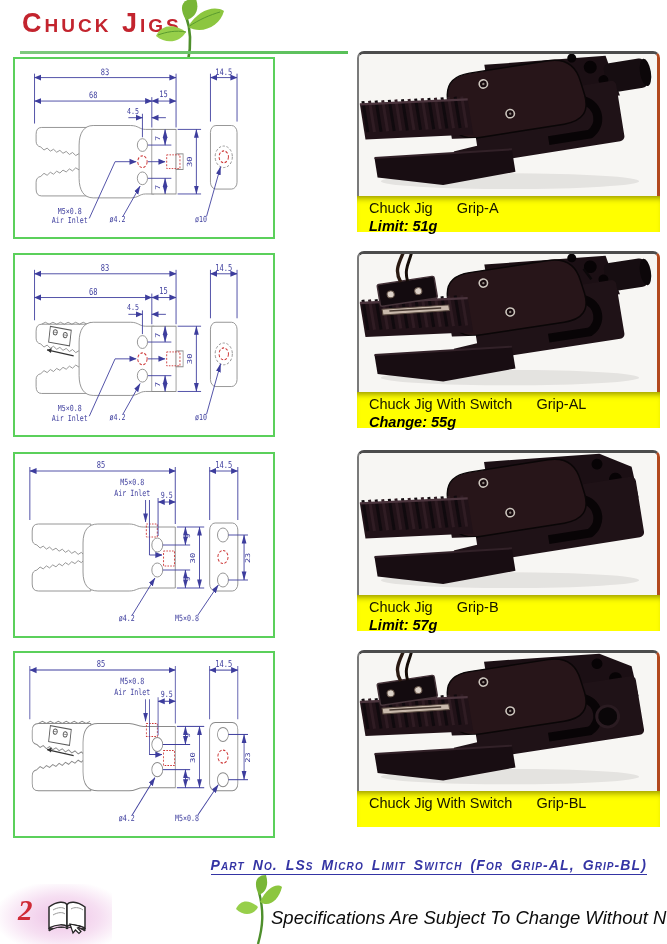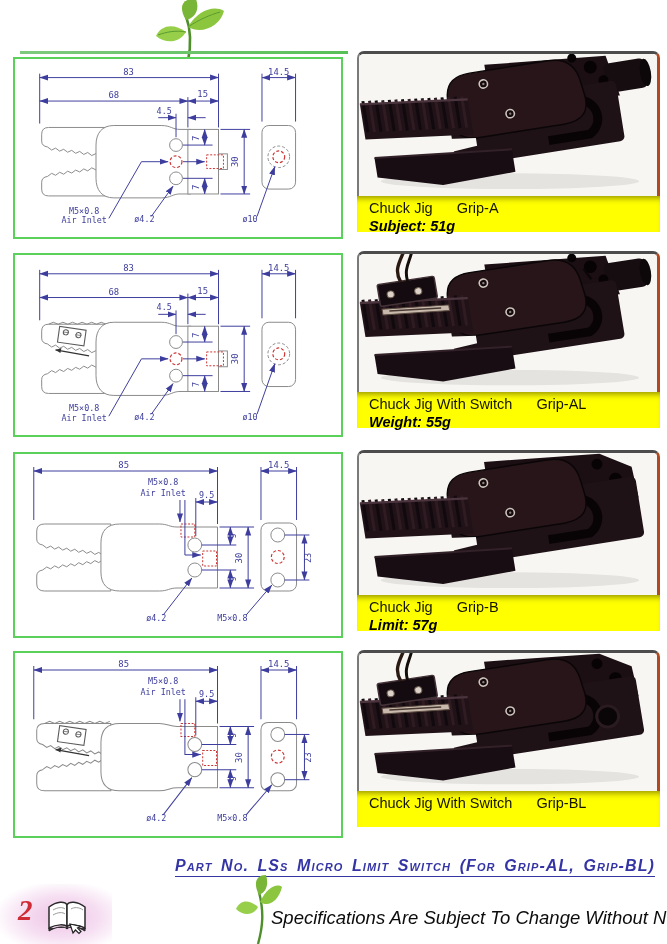--- a/index.html
+++ b/index.html
@@ -5,41 +5,41 @@
   html,body{margin:0;padding:0;background:#ffffff;}
   .page{position:relative;width:667px;height:944px;background:#ffffff;overflow:hidden;
         font-family:"Liberation Sans",sans-serif;}
   
   .logo{position:absolute;left:22px;top:8px;font-size:27px;font-weight:bold;
         font-variant:small-caps;letter-spacing:3px;color:#c3242e;}
   .logo-rule{position:absolute;left:20px;top:51px;width:328px;height:3px;
         background:linear-gradient(to right,#7ec97e,#58c058);}
   .header-leaf{position:absolute;left:148px;top:0;}
   
-  .drawing-box{position:absolute;left:13px;width:330px;background:#fff;
+  .drawing-box{position:absolute;left:13px;width:262px;background:#fff;
         border:2px solid #5bd05b;box-sizing:border-box;}
   .r1{top:57px;height:182px}.r2{top:253px;height:184px}
   .r3{top:452px;height:186px}.r4{top:651px;height:187px}
   .drawing-box svg{width:100%;height:100%;display:block;}
   
   .photo-frame{position:absolute;left:357px;width:303px;box-sizing:border-box;
         border-top:3px solid #4c4c4c;border-left:2px solid #7a7a7a;border-right:3px solid #b2491e;
         border-radius:7px 7px 0 0;background:#f7f6f3;overflow:hidden;}
   .p1{top:51px;height:145px}.p2{top:251px;height:141px}
   .p3{top:450px;height:145px}.p4{top:650px;height:141px}
   .photo-frame svg{width:100%;height:100%;display:block;}
   
   .caption{position:absolute;left:357px;width:303px;height:36px;background:#ffff00;
         box-shadow:inset 0 6px 6px -4px rgba(70,70,0,.6);
         padding:4px 0 0 12px;box-sizing:border-box;}
   .c1{top:196px}.c2{top:392px}.c3{top:595px}.c4{top:791px}
   .cap1{font-size:14.5px;color:#161600;display:flex;gap:24px;}
   .cap2{font-size:14.5px;font-weight:bold;font-style:italic;color:#000;margin-top:2px;}
   
-  .part-note{position:absolute;right:12px;top:857px;font-size:16px;font-weight:bold;
+  .part-note{position:absolute;right:20px;top:857px;font-size:14px;font-weight:bold;
         font-style:italic;font-variant:small-caps;letter-spacing:1.1px;word-spacing:3px;
         color:#3434a4;border-bottom:1.5px solid #3434a4;padding-bottom:1px;}
   .page-badge{position:absolute;left:0;top:884px;width:112px;height:60px;
         background:radial-gradient(ellipse at 55% 55%,#eec2e6 0%,#f6dff2 45%,#ffffff 78%);}
   .page-num{position:absolute;left:18px;top:894px;font-family:"Liberation Serif",serif;
         font-style:italic;font-weight:bold;font-size:29px;color:#cf2b36;}
   .book-icon{position:absolute;left:46px;top:898px;}
   .footer-leaf{position:absolute;left:236px;top:874px;}
   .footer-note{position:absolute;left:271px;top:907px;font-style:italic;font-size:18.5px;
         color:#0c0c0c;white-space:nowrap;}
@@ -50,20 +50,21 @@
 <div class="page">
 
   <svg width="0" height="0" style="position:absolute">
     <defs>
       <marker id="arr" viewBox="0 0 10 10" refX="9.5" refY="5" markerWidth="9" markerHeight="9" orient="auto-start-reverse">
         <path d="M10,5 L0,1.6 L0,8.4 z" fill="#3d3d9d"></path>
       </marker>
     </defs>
   </svg>
 
+  <div class="logo">Chuck Jigs</div>
   <svg class="header-leaf" width="80" height="62" viewBox="0 0 80 62">
     <path d="M40,61 C43,46 43,30 38,16" stroke="#4e8f2c" stroke-width="2.6" fill="none"></path>
     <path d="M40,27 C50,10 66,5 76,11 C72,26 54,35 40,27 Z" fill="#8cc63f"></path>
     <path d="M38,20 C30,7 34,-2 48,-1 C52,10 47,18 38,20 Z" fill="#79b637"></path>
     <path d="M38,32 C26,23 13,25 8,36 C19,45 32,42 38,32 Z" fill="#97cf4a"></path>
     <path d="M40,27 C52,19 62,15 72,12" stroke="#5a9b2f" stroke-width="1" fill="none"></path>
     <path d="M38,32 C28,30 18,32 10,35" stroke="#5a9b2f" stroke-width="1" fill="none"></path>
   </svg>
   <div class="logo-rule"></div>
 
@@ -158,21 +159,21 @@
           <path d="M12,84 L150,97 L150,120 L76,122 L12,104 Z" fill="#180d12"></path>
           <path d="M12,84 L150,97" stroke="#322128" stroke-width="2" fill="none"></path>
         </g>
       </svg>
   </div>
   <div class="caption c1">
     <div class="cap1">
         <span>Chuck Jig</span>
         <span>Grip-A</span>
       </div>
-    <div class="cap2">Subject: 51g</div>
+    <div class="cap2">Limit: 51g</div>
   </div>
 
   <div class="drawing-box r2">
     <svg id="drawing-1" viewBox="0 0 330 182" preserveAspectRatio="none">
         <path d="M98,70 L34,70 Q27,70 27,77 L27,84 Q27,89 33,90 L37.1,93.1 L41.1,91.1 L45.2,94.2 L49.3,92.3 L53.3,95.3 L57.4,93.4 L61.4,96.4 L65.5,94.5 L69.6,97.6 L73.6,95.6 L77.7,98.7 L81.8,96.8 L85.8,99.8 L89.9,97.9 L93.9,100.9 L98.0,99.0 Z" fill="#fff" stroke="#8a8a8a" stroke-width="1"></path>
         <path d="M98,140 L34,140 Q27,140 27,133 L27,126 Q27,121 33,120 L37.1,116.9 L41.1,118.9 L45.2,115.8 L49.3,117.8 L53.3,114.7 L57.4,116.6 L61.4,113.6 L65.5,115.5 L69.6,112.4 L73.6,114.4 L77.7,111.3 L81.8,113.3 L85.8,110.2 L89.9,112.1 L93.9,109.1 L98.0,111.0 Z" fill="#fff" stroke="#8a8a8a" stroke-width="1"></path>
         <path d="M34,70 L38.8,68.0 L43.7,70.0 L48.5,68.0 L53.4,70.0 L58.2,68.0 L63.1,70.0 L67.9,68.0 L72.8,70.0 L77.6,68.0 L82.5,70.0 L87.3,68.0 L92.2,70.0 L97.0,68.0 " fill="none" stroke="#8a8a8a" stroke-width="1"></path>
         <path d="M100,68 C88,68 82,76 82,88 L82,122 C82,134 88,142 100,142 L148,142 C158,142 159,138 167,138 L178,138 L178,72 L167,72 C159,72 158,68 148,68 Z" fill="#fff" stroke="#8a8a8a" stroke-width="1"></path>
         <rect x="175" y="72" width="31" height="66" fill="#fff" stroke="#8a8a8a"></rect>
         <rect x="206" y="97" width="9" height="16" fill="#fff" stroke="#8a8a8a"></rect>
@@ -280,21 +281,21 @@
           <path d="M50,13 C45,0 52,-8 58,-18" stroke="#2a1a12" stroke-width="3.4" fill="none"></path>
           <path d="M57,13 C55,-2 64,-8 67,-20" stroke="#150d08" stroke-width="3" fill="none"></path>
         </g>
       </svg>
   </div>
   <div class="caption c2">
     <div class="cap1">
         <span>Chuck Jig With Switch</span>
         <span>Grip-AL</span>
       </div>
-    <div class="cap2">Weight: 55g</div>
+    <div class="cap2">Change: 55g</div>
   </div>
 
   <div class="drawing-box r3">
     <svg id="drawing-2" viewBox="0 0 330 182" preserveAspectRatio="none">
         <path d="M97,70 L30,70 Q22,70 22,77 L22,85 Q22,90 28,91 L32.1,94.0 L36.1,92.1 L40.2,95.1 L44.2,93.1 L48.3,96.1 L52.4,94.2 L56.4,97.2 L60.5,95.2 L64.5,98.3 L68.6,96.3 L72.6,99.3 L76.7,97.4 L80.8,100.4 L84.8,98.4 L88.9,101.4 L92.9,99.5 L97.0,102.5 Z" fill="#fff" stroke="#8a8a8a" stroke-width="1"></path>
         <path d="M97,137 L30,137 Q22,137 22,130 L22,122 Q22,117 28,116 L32.1,113.0 L36.1,114.9 L40.2,111.9 L44.2,113.9 L48.3,110.9 L52.4,112.8 L56.4,109.8 L60.5,111.8 L64.5,108.7 L68.6,110.7 L72.6,107.7 L76.7,109.6 L80.8,106.6 L84.8,108.6 L88.9,105.6 L92.9,107.5 L97.0,104.5 Z" fill="#fff" stroke="#8a8a8a" stroke-width="1"></path>
         <path d="M106,70 C93,70 87,77 87,89 L87,118 C87,130 93,137 106,137 L146,137 C155,137 156,134 164,134 L205,134 L205,73 L164,73 C156,73 155,70 146,70 Z" fill="#fff" stroke="#8a8a8a" stroke-width="1"></path>
         <rect x="168" y="70" width="14" height="13" fill="none" stroke="#cc3434" stroke-dasharray="2,1.6"></rect>
         <rect x="190" y="97" width="14" height="15" fill="none" stroke="#cc3434" stroke-dasharray="2,1.6"></rect>
         <circle cx="182" cy="91" r="7" fill="none" stroke="#8a8a8a" stroke-width="1"></circle>

